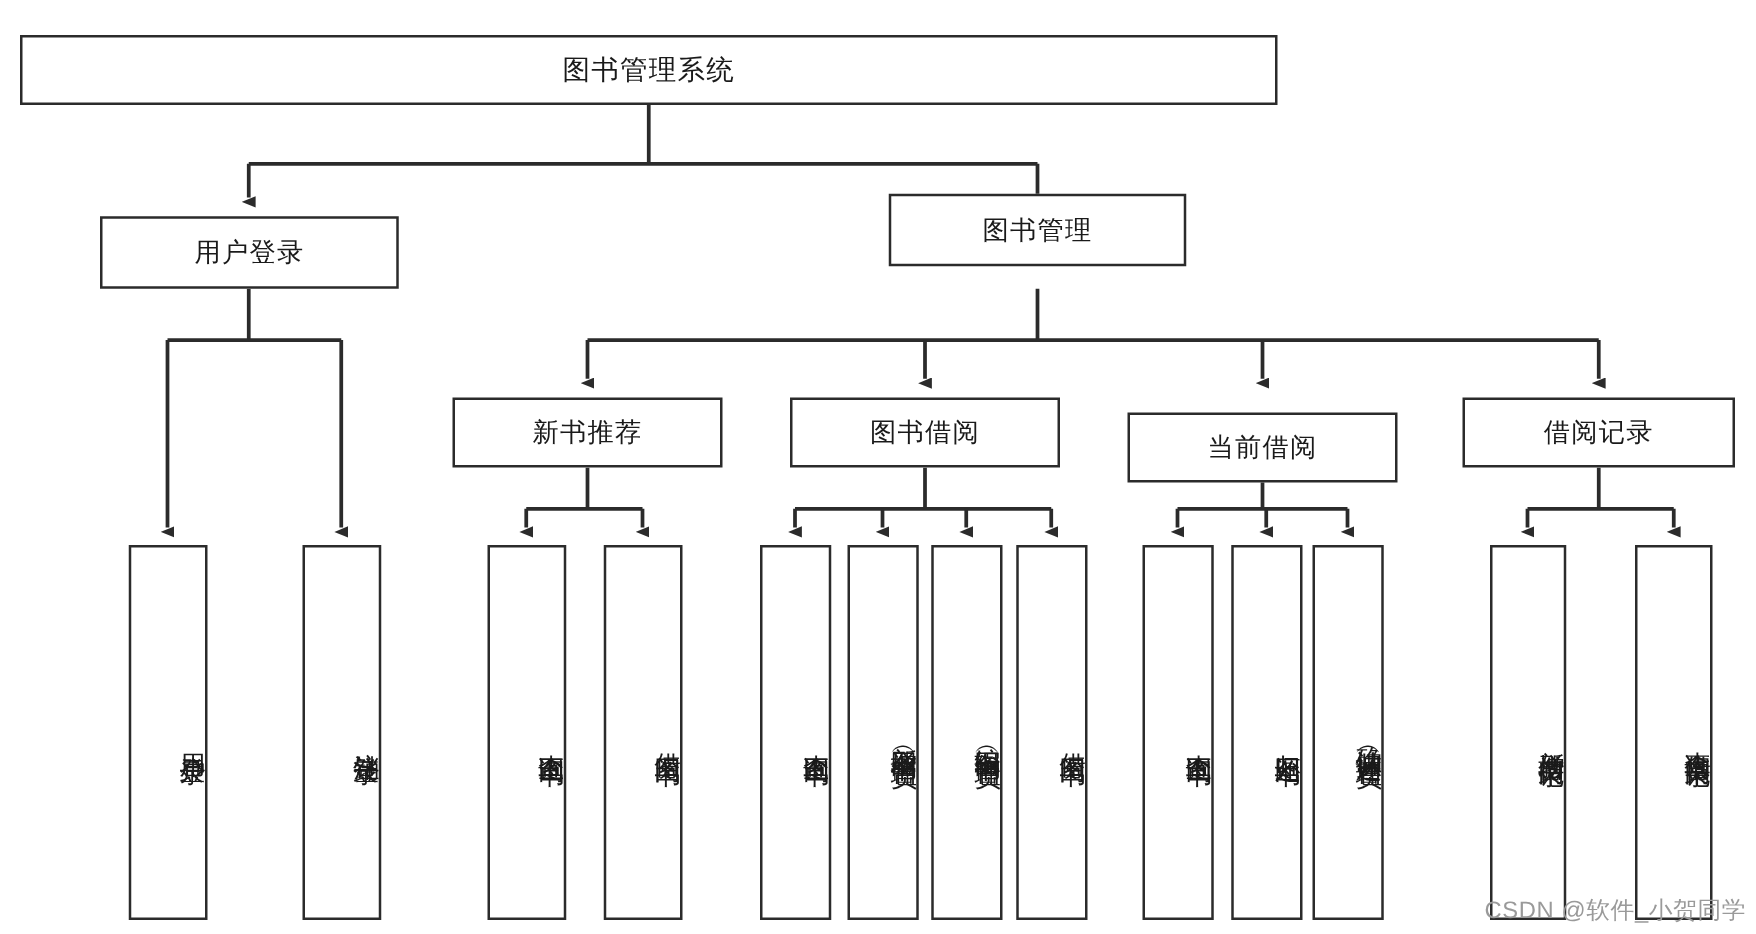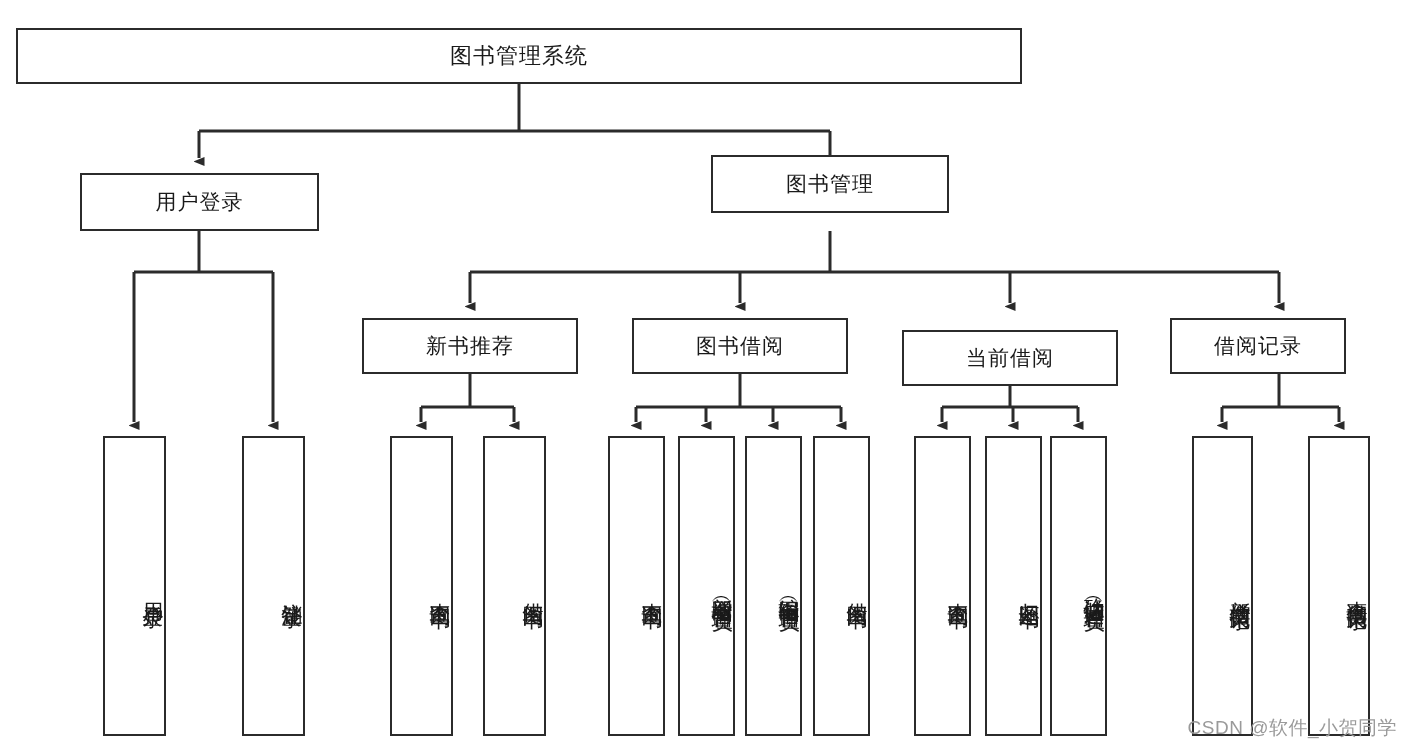--- a/index.html
+++ b/index.html
@@ -136,21 +136,21 @@
 
   <div class="node horiz" style="left:362px; top:318px; width:216px; height:56px;text-align:center;">
     <span>新书推荐</span>
   </div>
   <div class="node horiz" style="left:632px; top:318px; width:216px; height:56px;">
     <span>图书借阅</span>
   </div>
   <div class="node horiz" style="left:902px; top:330px; width:216px; height:56px;">
     <span>当前借阅</span>
   </div>
-  <div class="node horiz" style="left:1170px; top:318px; width:176px; height:56px;">
+  <div class="node horiz" style="left:1170px; top:318px; width:218px; height:56px;">
     <span>借阅记录</span>
   </div>
 
   <div class="node vert" style="left:103px; top:436px; width:63px; height:300px;">
     <span class="vtext">用户登录</span>
   </div>
   <div class="node vert" style="left:242px; top:436px; width:63px; height:300px;">
     <span class="vtext">注销登录</span>
   </div>
   <div class="node vert" style="left:390px; top:436px; width:63px; height:300px;">

